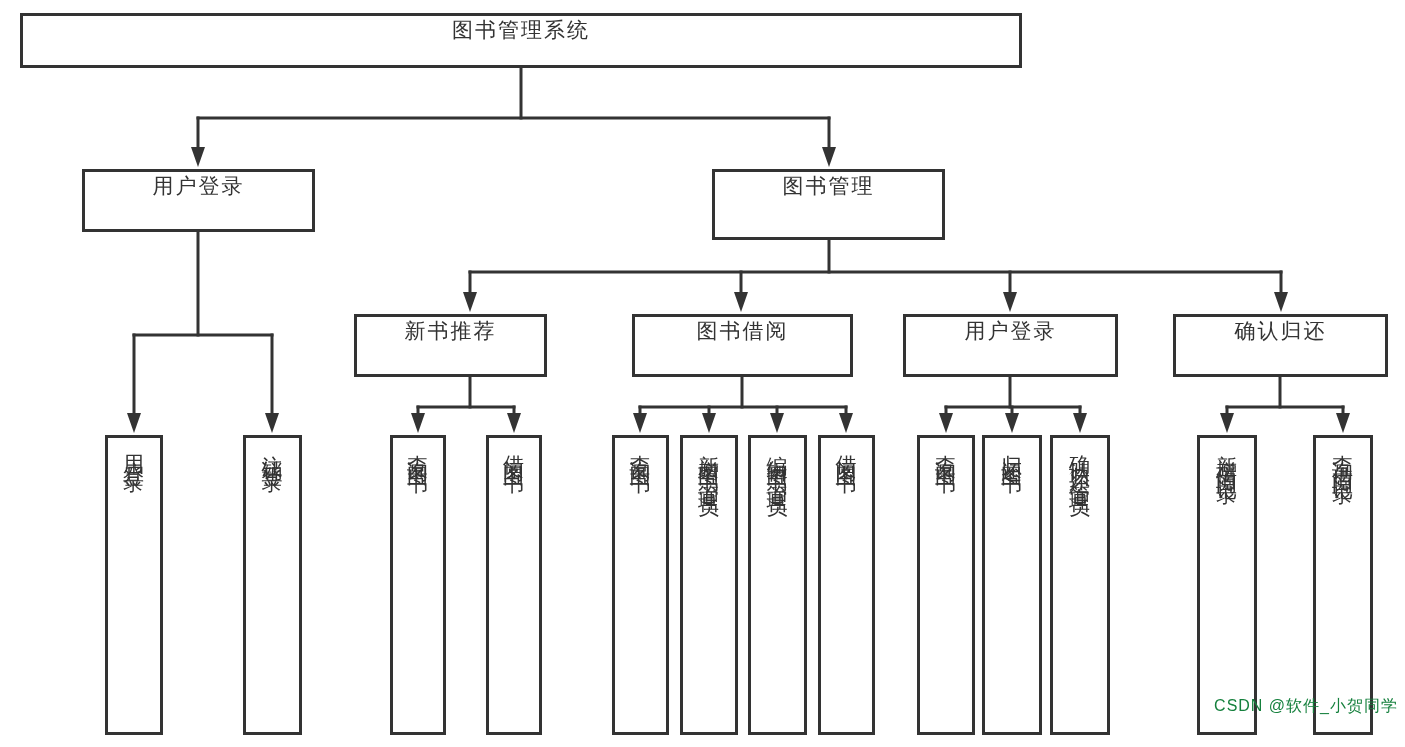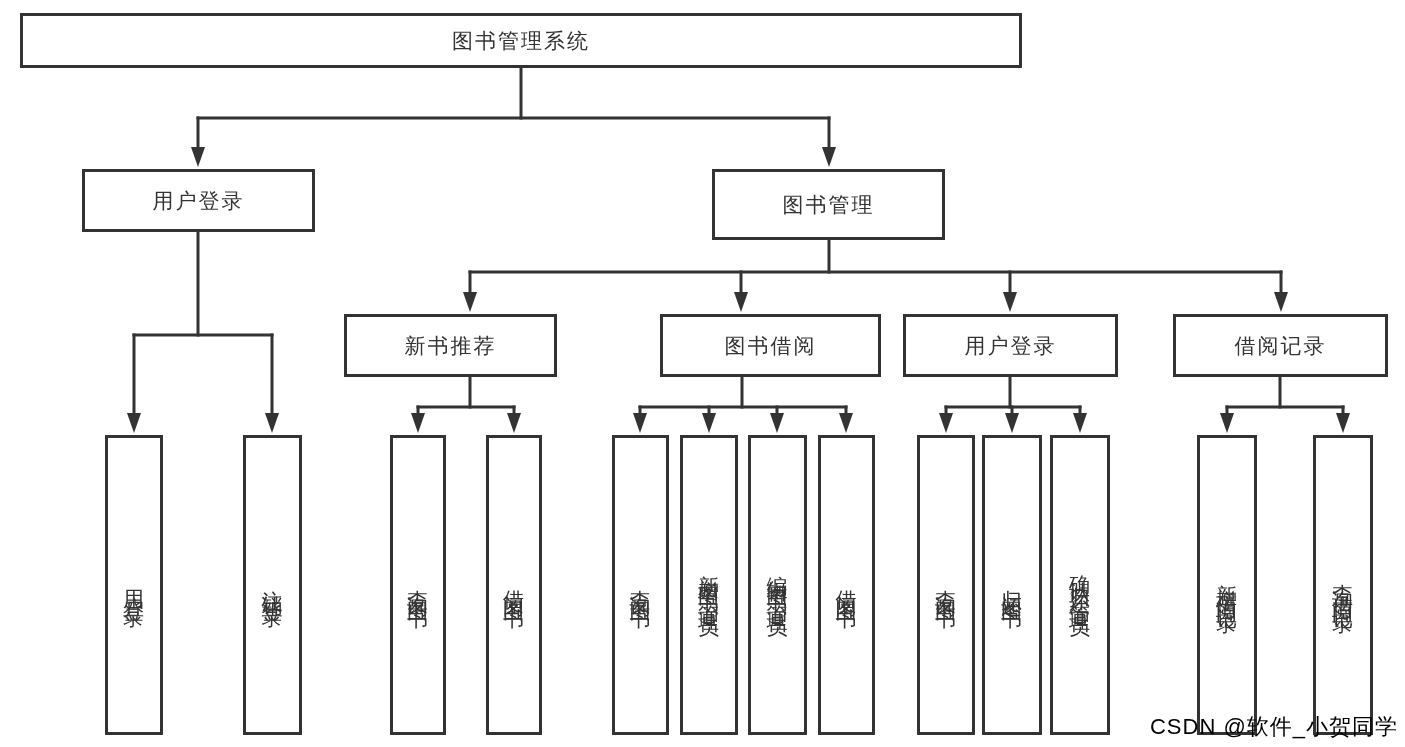--- a/index.html
+++ b/index.html
@@ -4,31 +4,31 @@
 <style>
   html,body { margin:0; padding:0; background:#ffffff; }
   .stage {
     position:relative; width:1405px; height:747px; background:#ffffff;
     font-family:"Liberation Sans", sans-serif; overflow:hidden;
   }
   .connectors { position:absolute; left:0; top:0; }
   .box {
     position:absolute; box-sizing:border-box;
     border:3px solid #333333; background:#ffffff;
-    display:flex; align-items:center; justify-content:center;
+    display:flex; align-items:flex-start; justify-content:center;
     color:#333333;
   }
   .hlabel { font-size:21px; letter-spacing:2px; white-space:nowrap; }
   .vtext {
     writing-mode:vertical-rl; text-orientation:mixed;
     font-size:21px; letter-spacing:6px; line-height:1; white-space:nowrap;
   }
   .watermark {
-    position:absolute; top:712px; right:7px;
-    font-size:22px; letter-spacing:1px; color:#000000; z-index:5;
+    position:absolute; top:696px; right:7px;
+    font-size:16px; letter-spacing:1px; color:#15803d; z-index:5;
     white-space:nowrap;
   }
 </style>
 </head>
 <body>
 
 <div class="stage">
 
   <svg class="connectors" width="1405" height="747" viewBox="0 0 1405 747">
     <g stroke="#333333" stroke-width="3" fill="none" stroke-linecap="square">
@@ -100,31 +100,31 @@
     <span class="hlabel">图书管理系统</span>
   </div>
 
   <div class="box" style="left:82px;top:169px;width:233px;height:63px">
     <span class="hlabel">用户登录</span>
   </div>
   <div class="box" style="left:712px;top:169px;width:233px;height:71px">
     <span class="hlabel">图书管理</span>
   </div>
 
-  <div class="box" style="left:344px;top:314px;width:213px;height:63px">
+  <div class="box" style="left:354px;top:314px;width:193px;height:63px">
     <span class="hlabel">新书推荐</span>
   </div>
-  <div class="box" style="left:660px;top:314px;width:221px;height:63px">
+  <div class="box" style="left:632px;top:314px;width:221px;height:63px">
     <span class="hlabel">图书借阅</span>
   </div>
   <div class="box" style="left:903px;top:314px;width:215px;height:63px">
     <span class="hlabel">用户登录</span>
   </div>
   <div class="box" style="left:1173px;top:314px;width:215px;height:63px">
-    <span class="hlabel">借阅记录</span>
+    <span class="hlabel">确认归还</span>
   </div>
 
   <div class="box" style="left:105px;top:435px;width:58px;height:300px">
     <span class="vtext">用户登录</span>
   </div>
   <div class="box" style="left:243px;top:435px;width:59px;height:300px">
     <span class="vtext">注销登录</span>
   </div>
 
   <div class="box" style="left:390px;top:435px;width:56px;height:300px">

